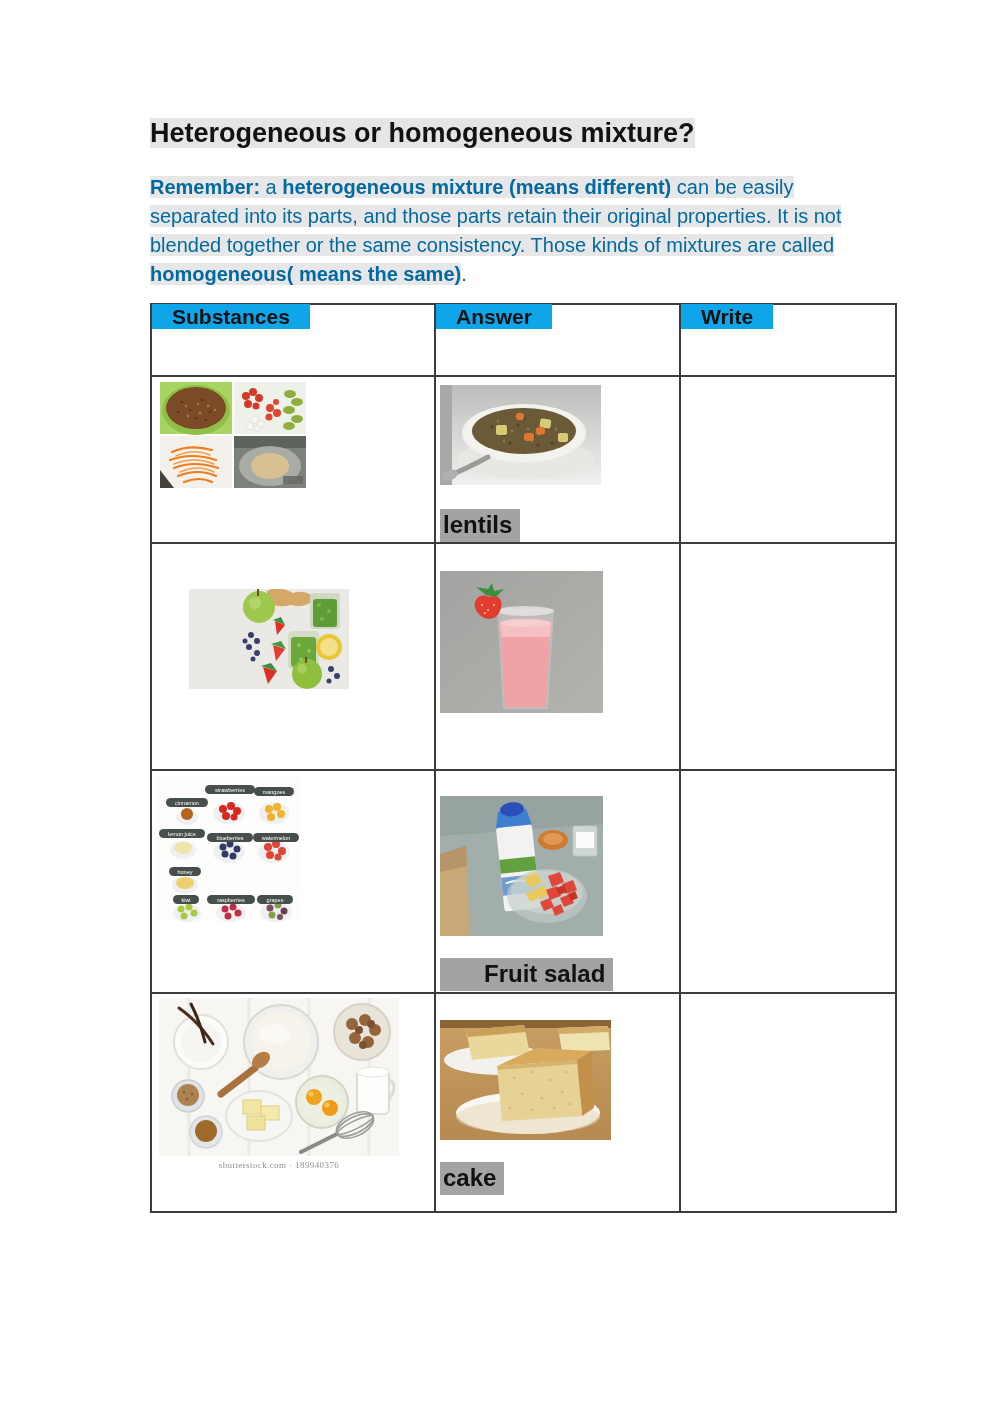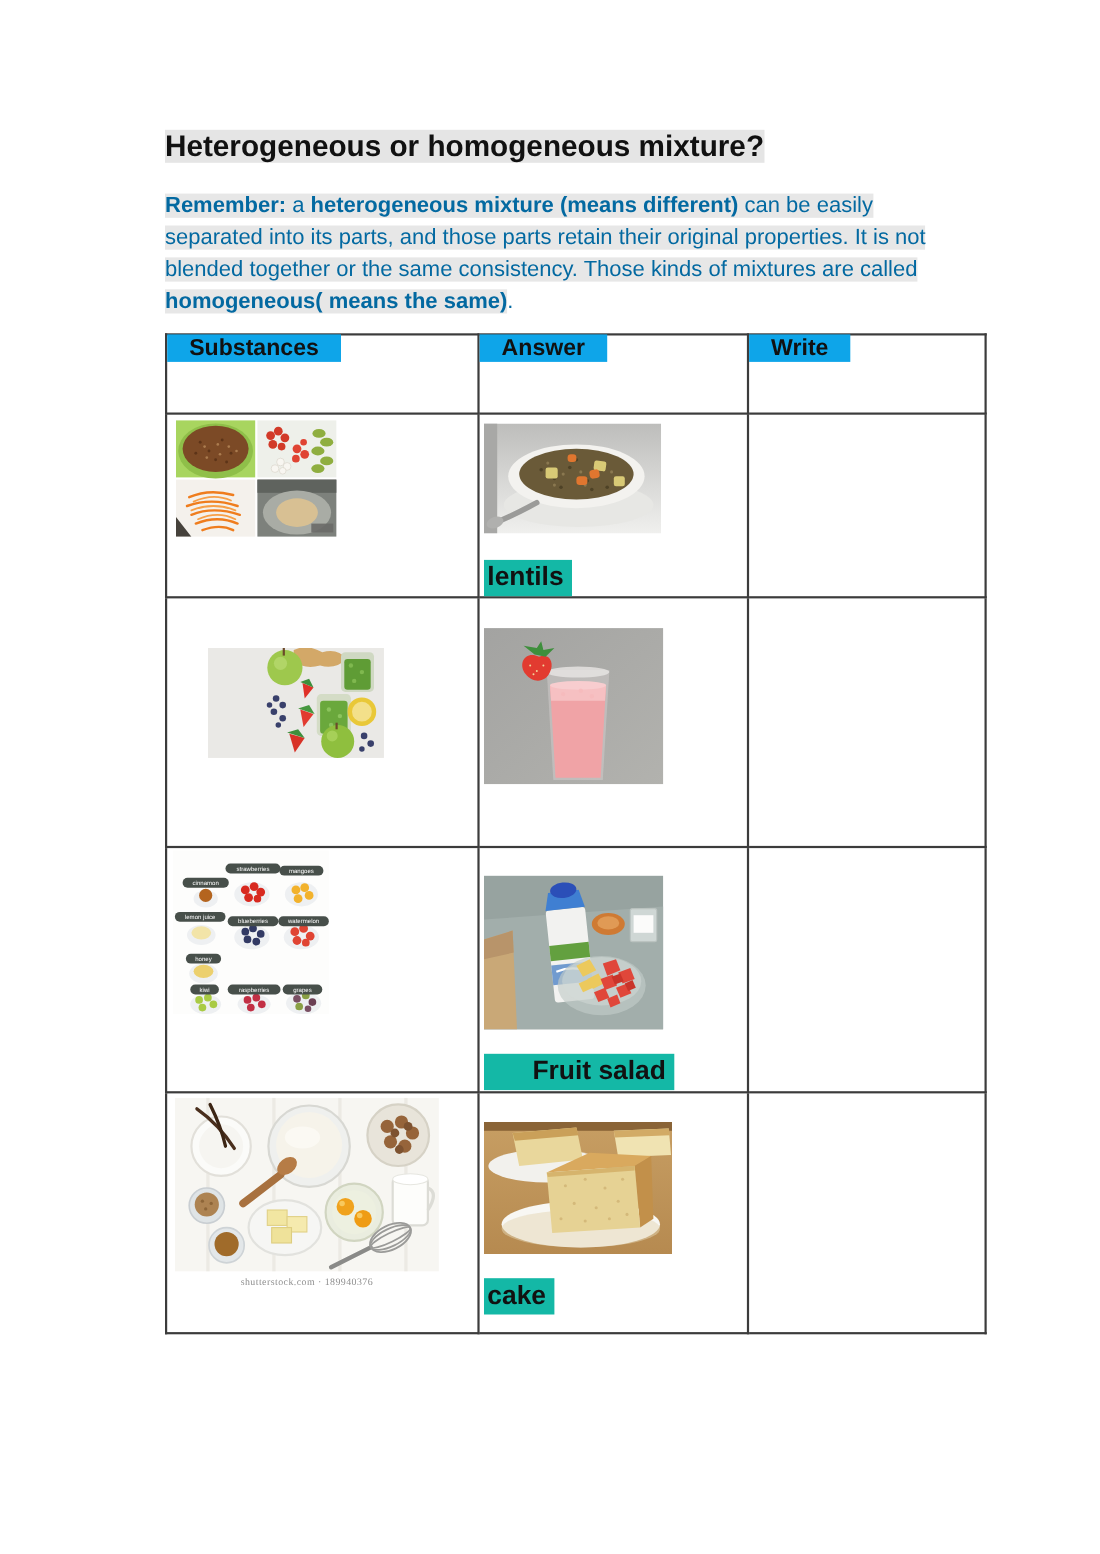--- a/index.html
+++ b/index.html
@@ -16,21 +16,21 @@
   .remember .b{font-weight:bold;}
   .remember .nohl{background:transparent;}
 
   table.mix{border-collapse:collapse;margin-top:14px;table-layout:fixed;width:745px;}
   table.mix td,table.mix th{border:2px solid #3c3c3c;vertical-align:top;padding:0;text-align:left;}
   col.c1{width:284px;} col.c2{width:245px;} col.c3{width:216px;}
   th.hcell{height:70px;font-size:21px;font-weight:bold;color:#111;padding:8px 0 0 7px;}
   th.hcell span{background:#0ea5e9;padding:1px 20px;}
 
   td.imgcell{position:relative;}
-  .mixlabel{display:inline-block;font-size:24px;font-weight:bold;color:#111;background:#14b8a6;padding:2px 8px 3px 3px;margin-left:4px;}
+  .mixlabel{display:inline-block;font-size:24px;font-weight:bold;color:#111;background:#a3a3a3;padding:2px 8px 3px 3px;margin-left:4px;}
   .caption{width:240px;margin:4px 0 0 7px;text-align:center;font-size:9px;color:#8f8f8f;letter-spacing:0.4px;font-family:Liberation Serif, serif;}
 
   .r1 td{height:165px;} .r2 td{height:225px;} .r3 td{height:221px;} .r4 td{height:217px;}
 
   .svgbox{display:block;}
   .m-r1{margin:8px 0 0 4px;} .lab-r1{margin-top:24px;}
   .s-r1{margin:5px 0 0 8px;}
   .s-r2{margin:45px 0 0 37px;}
   .m-r2{margin:27px 0 0 4px;} .lab-r2{margin-top:20px;}
   .s-r3{margin:2px 0 0 5px;}

